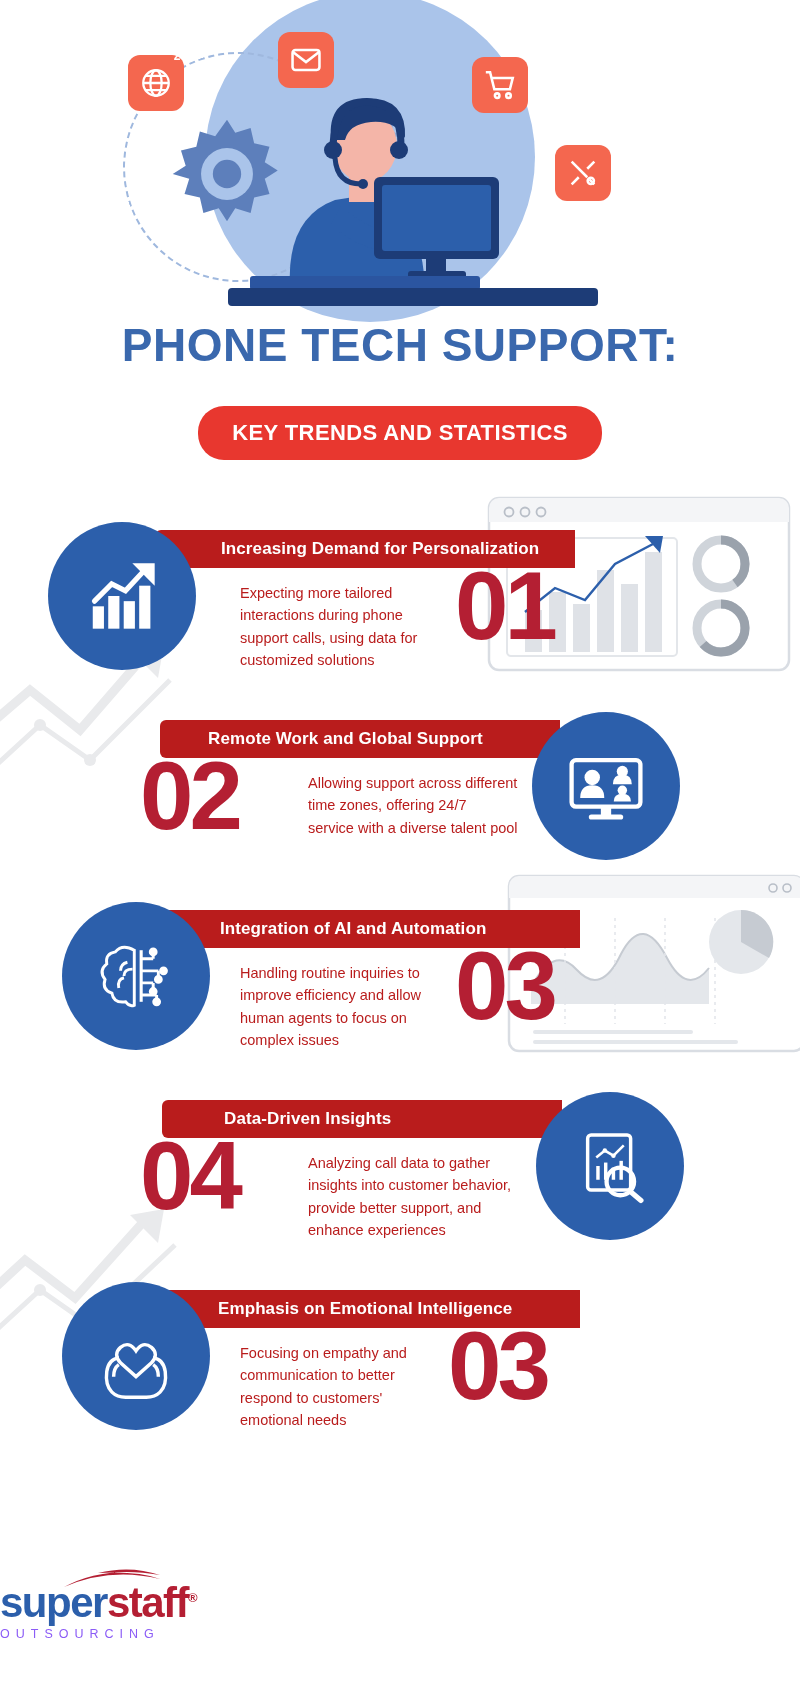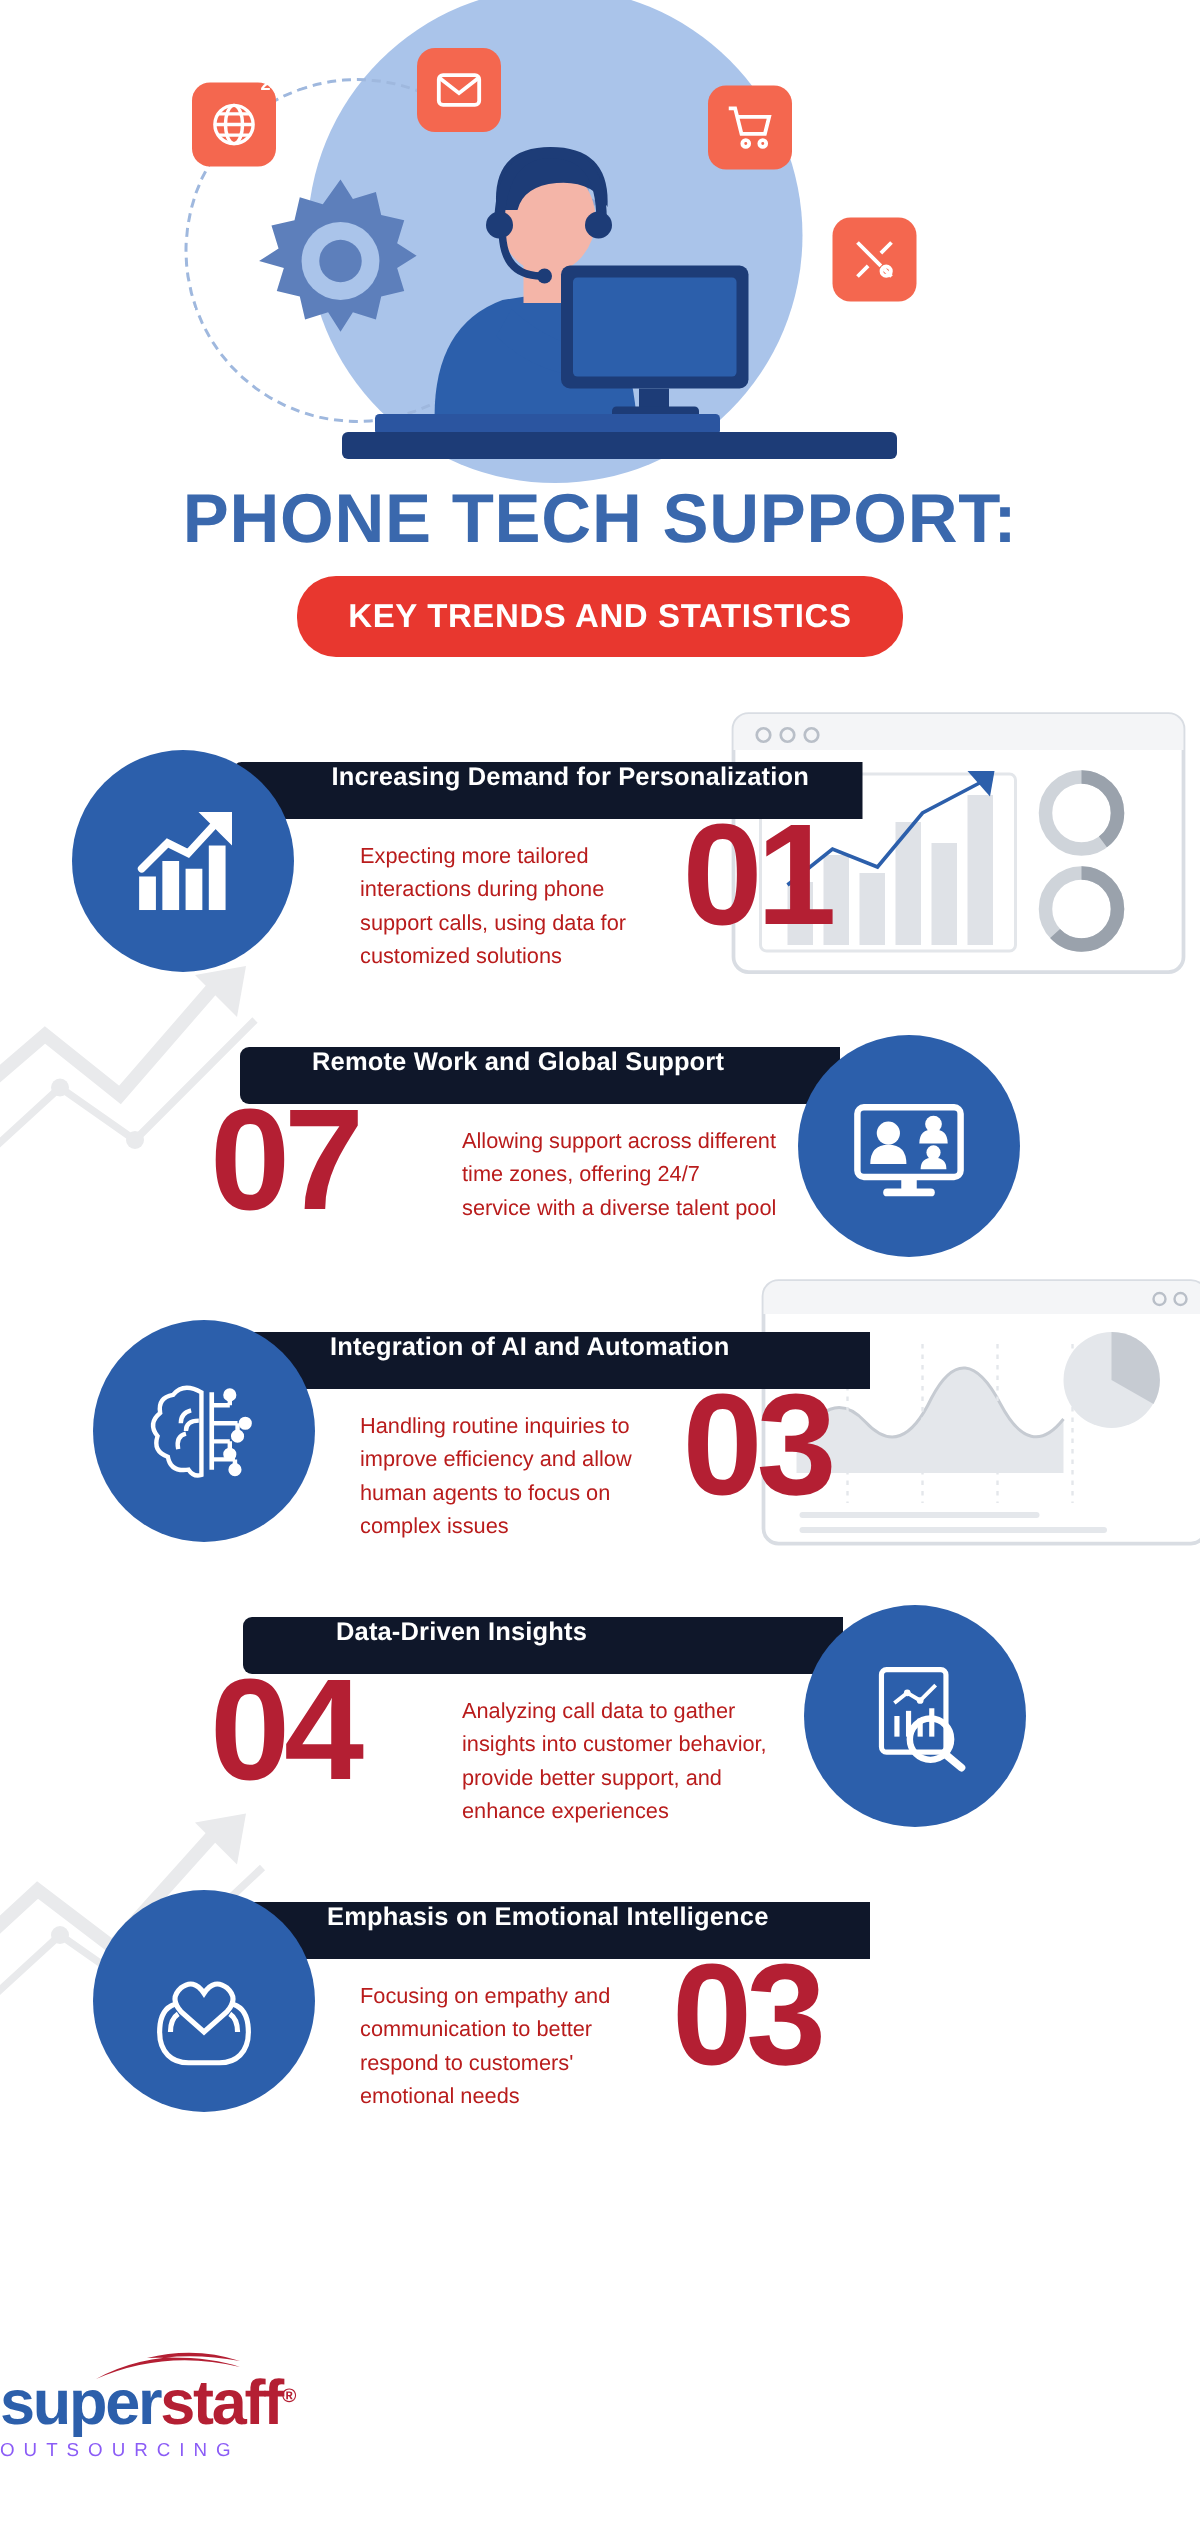--- a/index.html
+++ b/index.html
@@ -53,21 +53,21 @@
     position:absolute; left: 250px; top: 276px; width: 230px; height: 14px;
     background:#2b55a0; border-radius: 3px;
   }
 
   
   .title {
     text-align:center; font-size: 46px; font-weight: 800; letter-spacing: 0.5px;
     color: #3a68ad; margin-top: 8px;
     font-family: "Liberation Sans", sans-serif;
   }
-  .subtitle-wrap { display:flex; justify-content:center; margin-top: 12px; }
+  .subtitle-wrap { display:flex; justify-content:center; margin-top: 34px; }
   .subtitle {
     background: #e8372f; color:#fff; font-size: 22px; font-weight: 800;
     letter-spacing: 0.4px; padding: 14px 34px; border-radius: 26px;
   }
 
   
   .decor { position:absolute; opacity:1; pointer-events:none; }
   .decor-left-1 { left: -30px; top: 630px; width: 300px; height: 160px; }
   .decor-left-2 { left: -30px; top: 1190px; width: 300px; height: 160px; }
 
@@ -76,22 +76,22 @@
   .block { position: relative; height: 190px; }
 
   .b-circle {
     position: absolute; width: 148px; height: 148px; border-radius: 50%;
     background: #2c5fab; display:flex; align-items:center; justify-content:center;
     z-index: 5;
   }
   .b-circle svg { width: 86px; height: 86px; }
 
   .b-header {
-    position: absolute; height: 38px; background: #0f172a;
-    display:flex; z-index: 4;
+    position: absolute; height: 38px; background: #b91c1c;
+    display:flex; align-items:center; z-index: 4;
     border-top-left-radius: 6px; border-bottom-left-radius: 6px;
   }
   .b-header span {
     color:#fff; font-size: 17px; font-weight: 800; letter-spacing: 0.1px;
     white-space: nowrap;
   }
   .b-body {
     position: absolute; z-index: 4;
     color:#b91c1c; font-size: 14.5px; line-height: 1.55; font-weight: 400;
     white-space: pre-line; max-width: 270px;
@@ -311,21 +311,21 @@
           <circle cx="69" cy="33" r="6.5" fill="#fff"></circle>
           <path fill="#fff" d="M58 48 q0-11 11-11 q11 0 11 11z"></path>
           <circle cx="69" cy="55" r="5.5" fill="#fff"></circle>
           <path fill="#fff" d="M59 68 q0-9 10-9 q10 0 10 9z"></path>
         </svg>
       </div>
 
       <div class="b-body">Allowing support across different
 time zones, offering 24/7
 service with a diverse talent pool</div>
-      <div class="b-num">07</div>
+      <div class="b-num">02</div>
     </div>
 
     <div class="block blk3">
       <svg class="b-art" viewBox="0 0 310 200">
         <rect x="4" y="6" width="295" height="175" rx="10" fill="#fff" stroke="#d9dde3" stroke-width="2.5"></rect>
         <path d="M4 16a10 10 0 0110-10h275a10 10 0 0110 10v12H4z" fill="#f4f5f7"></path>
         <circle cx="268" cy="18" r="4" fill="none" stroke="#b9bfc8" stroke-width="1.6"></circle>
         <circle cx="282" cy="18" r="4" fill="none" stroke="#b9bfc8" stroke-width="1.6"></circle>
         <path fill="#e4e7eb" d="M26 118 q22-44 46-18 q24 26 44-16 q22-42 46 4 q20 38 42 10 l0 36 h-178z"></path>
         <path fill="none" stroke="#c6cbd2" stroke-width="2" d="M26 118 q22-44 46-18 q24 26 44-16 q22-42 46 4 q20 38 42 10"></path>

